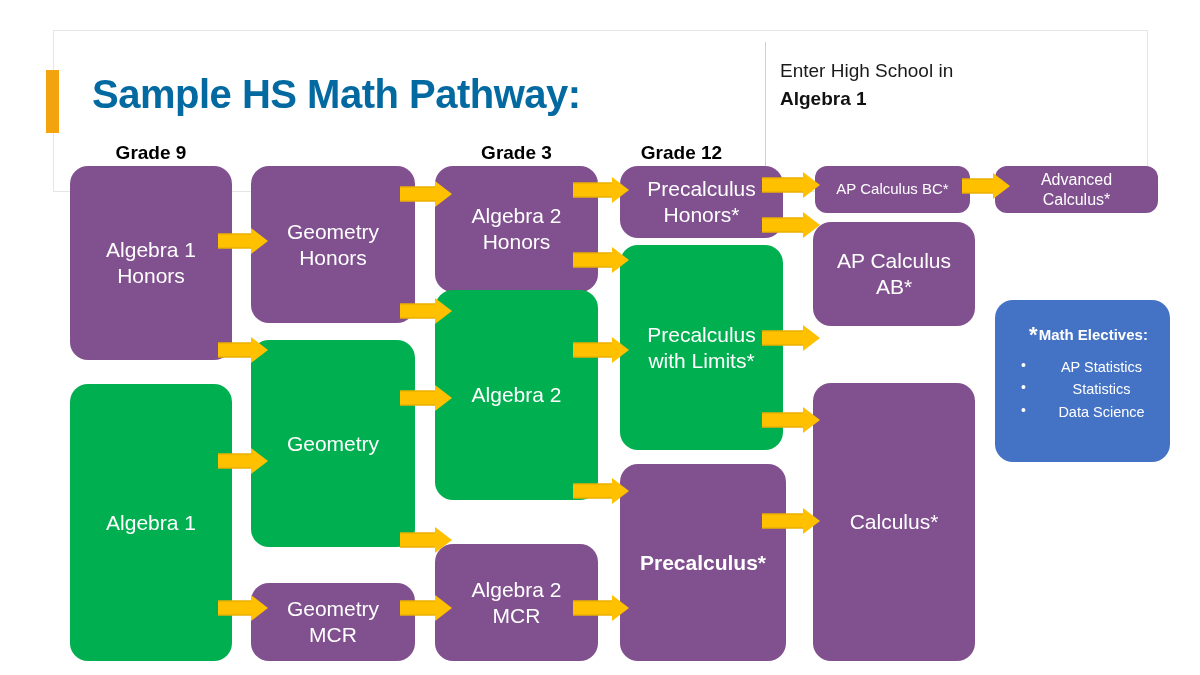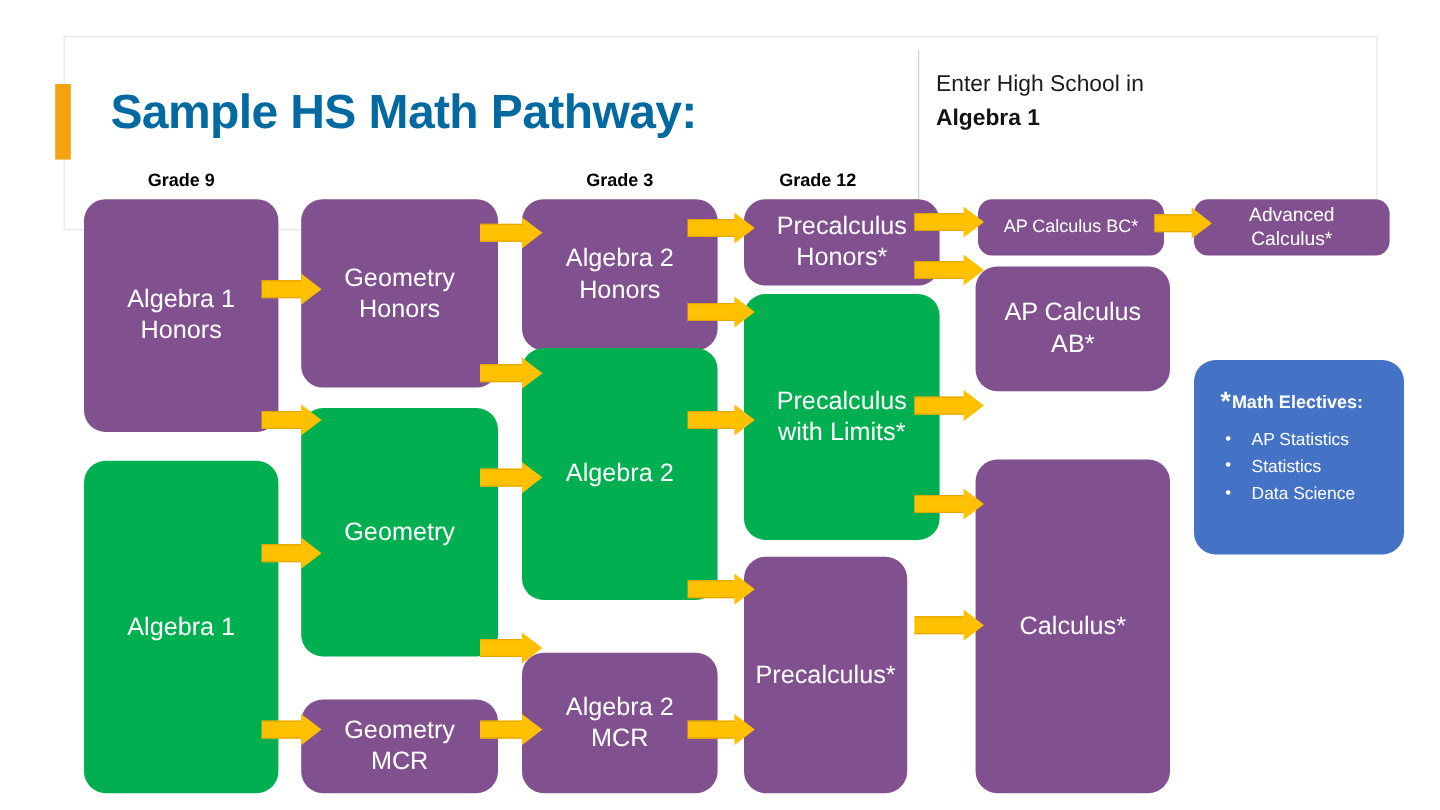--- a/index.html
+++ b/index.html
@@ -36,21 +36,21 @@
     font-size:19px;color:#1a1a1a;white-space:nowrap;
   }
   .enter-line2{
     position:absolute;left:780px;top:88px;
     font-size:19px;font-weight:bold;color:#111111;white-space:nowrap;
   }
 
   
   .grade-hdr{
     position:absolute;top:142px;
-    font-size:15px;font-weight:bold;color:#000000;
+    font-size:19px;font-weight:bold;color:#000000;
     text-align:center;white-space:nowrap;
   }
 
   
   .box{
     position:absolute;
     border-radius:18px;
     display:flex;align-items:center;justify-content:center;
     text-align:center;
     color:#ffffff;
@@ -64,20 +64,21 @@
   .box.green {background:#00B050;}
   .box.small {font-size:15px;border-radius:12px;}
 
   
   .electives{
     position:absolute;left:995px;top:300px;width:175px;height:162px;
     background:#4472C4;border-radius:18px;
     color:#ffffff;box-sizing:border-box;
     padding:22px 10px 0 12px;
     z-index:2;
+    text-align:center;
   }
   .el-title{
     font-size:15px;font-weight:bold;white-space:nowrap;
     margin:0 0 8px 10px;
   }
   .el-title .star{font-size:22px;vertical-align:-2px;margin-right:1px;}
   .el-list{list-style:none;margin:0;padding:0 0 0 14px;}
   .el-list li{
     font-size:14.5px;line-height:1.55;white-space:nowrap;
     position:relative;padding-left:22px;
@@ -230,21 +231,21 @@
   <div class="box purple" style="left:435px;top:544px;width:163px;height:117px;">
     <span>Algebra 2<br>MCR</span>
     </div>
 
   <div class="box purple" style="left:620px;top:166px;width:163px;height:72px;">
     <span>Precalculus<br>Honors*</span>
     </div>
   <div class="box green" style="left:620px;top:245px;width:163px;height:205px;">
     <span>Precalculus<br>with Limits*</span>
     </div>
-  <div class="box purple" style="left:620px;top:464px;width:136px;height:197px;">
+  <div class="box purple" style="left:620px;top:464px;width:166px;height:197px;font-weight:bold;">
     <span>Precalculus*</span>
     </div>
 
   <div class="box purple small" style="left:815px;top:166px;width:155px;height:47px;">
     <span>AP Calculus BC*</span>
     </div>
   <div class="box purple" style="left:813px;top:222px;width:162px;height:104px;">
     <span>AP Calculus<br>AB*</span>
     </div>
   <div class="box purple" style="left:813px;top:383px;width:162px;height:278px;">

